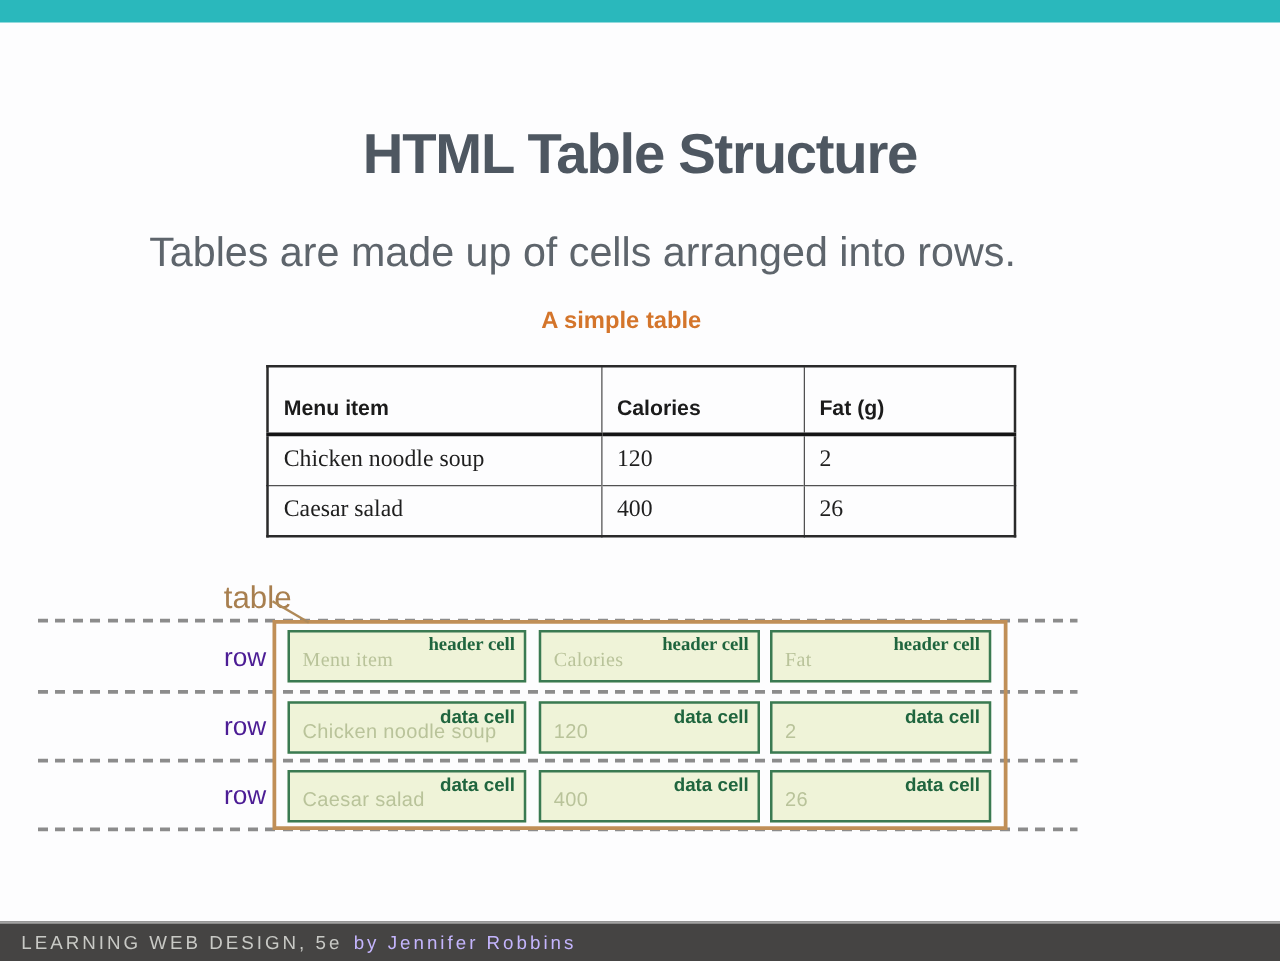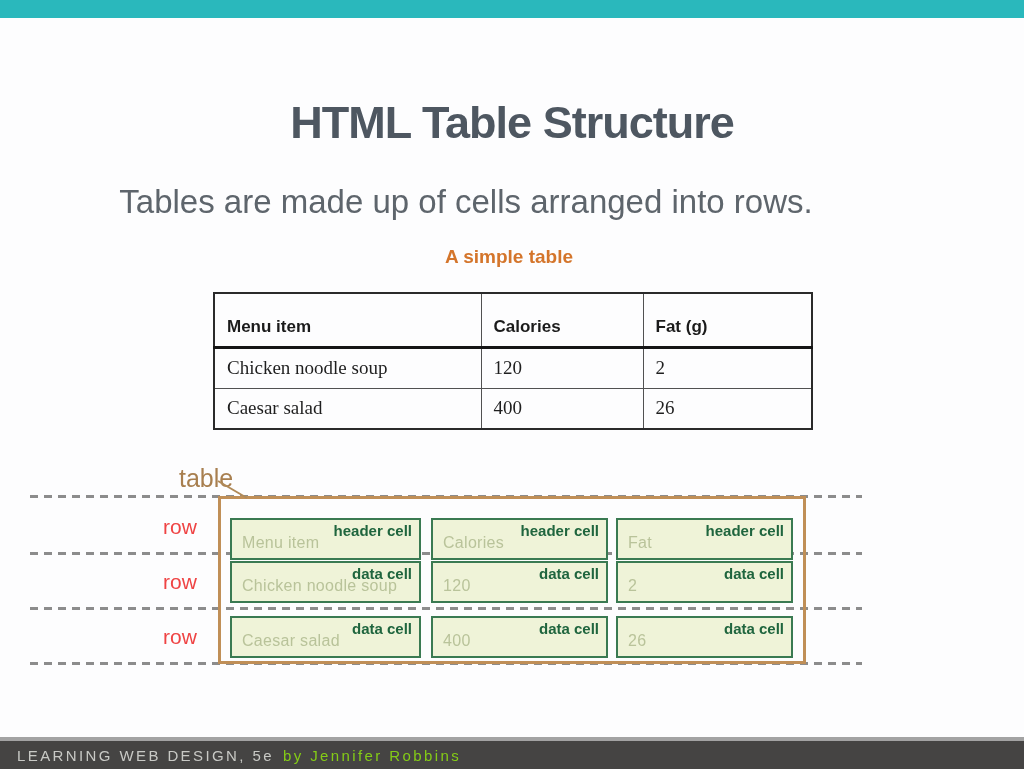--- a/index.html
+++ b/index.html
@@ -16,21 +16,21 @@
   .title {
     position:absolute; top:97px; left:0; width:1024px;
     text-align:center; font-size:45px; font-weight:bold;
     color:#4e5761; letter-spacing:-1px;
   }
   .subtitle {
     position:absolute; top:183px; left:0; width:932px;
     text-align:center; font-size:33px; color:#5e656c;
   }
   .caption {
-    position:absolute; top:246px; left:12px; width:994px;
+    position:absolute; top:246px; left:0; width:994px;
     text-align:center; font-size:19px; font-weight:bold; color:#d4752b;
   }
 
   
   .ptable {
     position:absolute; left:213px; top:292px; width:598px;
     border-collapse:collapse; table-layout:fixed;
     border:2px solid #2a2a2a;
   }
   .ptable col.c1 { width:267px; }
@@ -59,51 +59,51 @@
     position:absolute; left:218px; top:496px; width:588px; height:168px;
     border:3px solid #c08f57; background:transparent;
   }
   .table-label {
     position:absolute; left:179px; top:464px;
     font-size:25px; color:#a87f4f;
   }
   .pointer { position:absolute; left:214px; top:477px; }
   .row-label {
     position:absolute; left:163px; width:50px;
-    font-size:21px; color:#ef4444;
+    font-size:21px; color:#4c1d95;text-align:right;
   }
   .rl1 { top:515px; } .rl2 { top:570px; } .rl3 { top:625px; }
   .dcell {
     position:absolute; height:42px;
     background:#eff3d8; border:2px solid #3a7a52;
   }
   .cc1 { left:230px; width:191px; }
   .cc2 { left:431px; width:177px; }
   .cc3 { left:616px; width:177px; }
-  .rr1 { top:518px; } .rr2 { top:561px; } .rr3 { top:616px; }
+  .rr1 { top:504px;font-family:Liberation Serif, serif; } .rr2 { top:561px; } .rr3 { top:616px; }
   .dtag {
     position:absolute; top:2px; right:7px;
     font-size:15px; font-weight:bold; color:#1f653e;
   }
   .dtext {
     position:absolute; left:10px; bottom:6px;
     font-size:16px; color:#b9c39a; letter-spacing:0.3px;
   }
 
   
   .footer {
     position:absolute; left:0; bottom:0; width:1024px; height:32px;
-    background:#454443; border-top:4px solid #a3a3a3;
+    background:#454443; border-top:2px solid #a3a3a3;
     display:flex; align-items:center; padding-left:17px;
   }
   .footer .book {
     color:#c8c9c5; font-size:15px; letter-spacing:2.4px;
   }
   .footer .author {
-    color:#84cc16; font-size:15px; letter-spacing:2.4px; margin-left:9px;
+    color:#c4b5fd; font-size:15px; letter-spacing:2.4px; margin-left:9px;
   }
 </style>
 </head>
 <body>
 
 <div class="slide">
 
   <div class="topbar"></div>
 
   <div class="title">HTML Table Structure</div>

